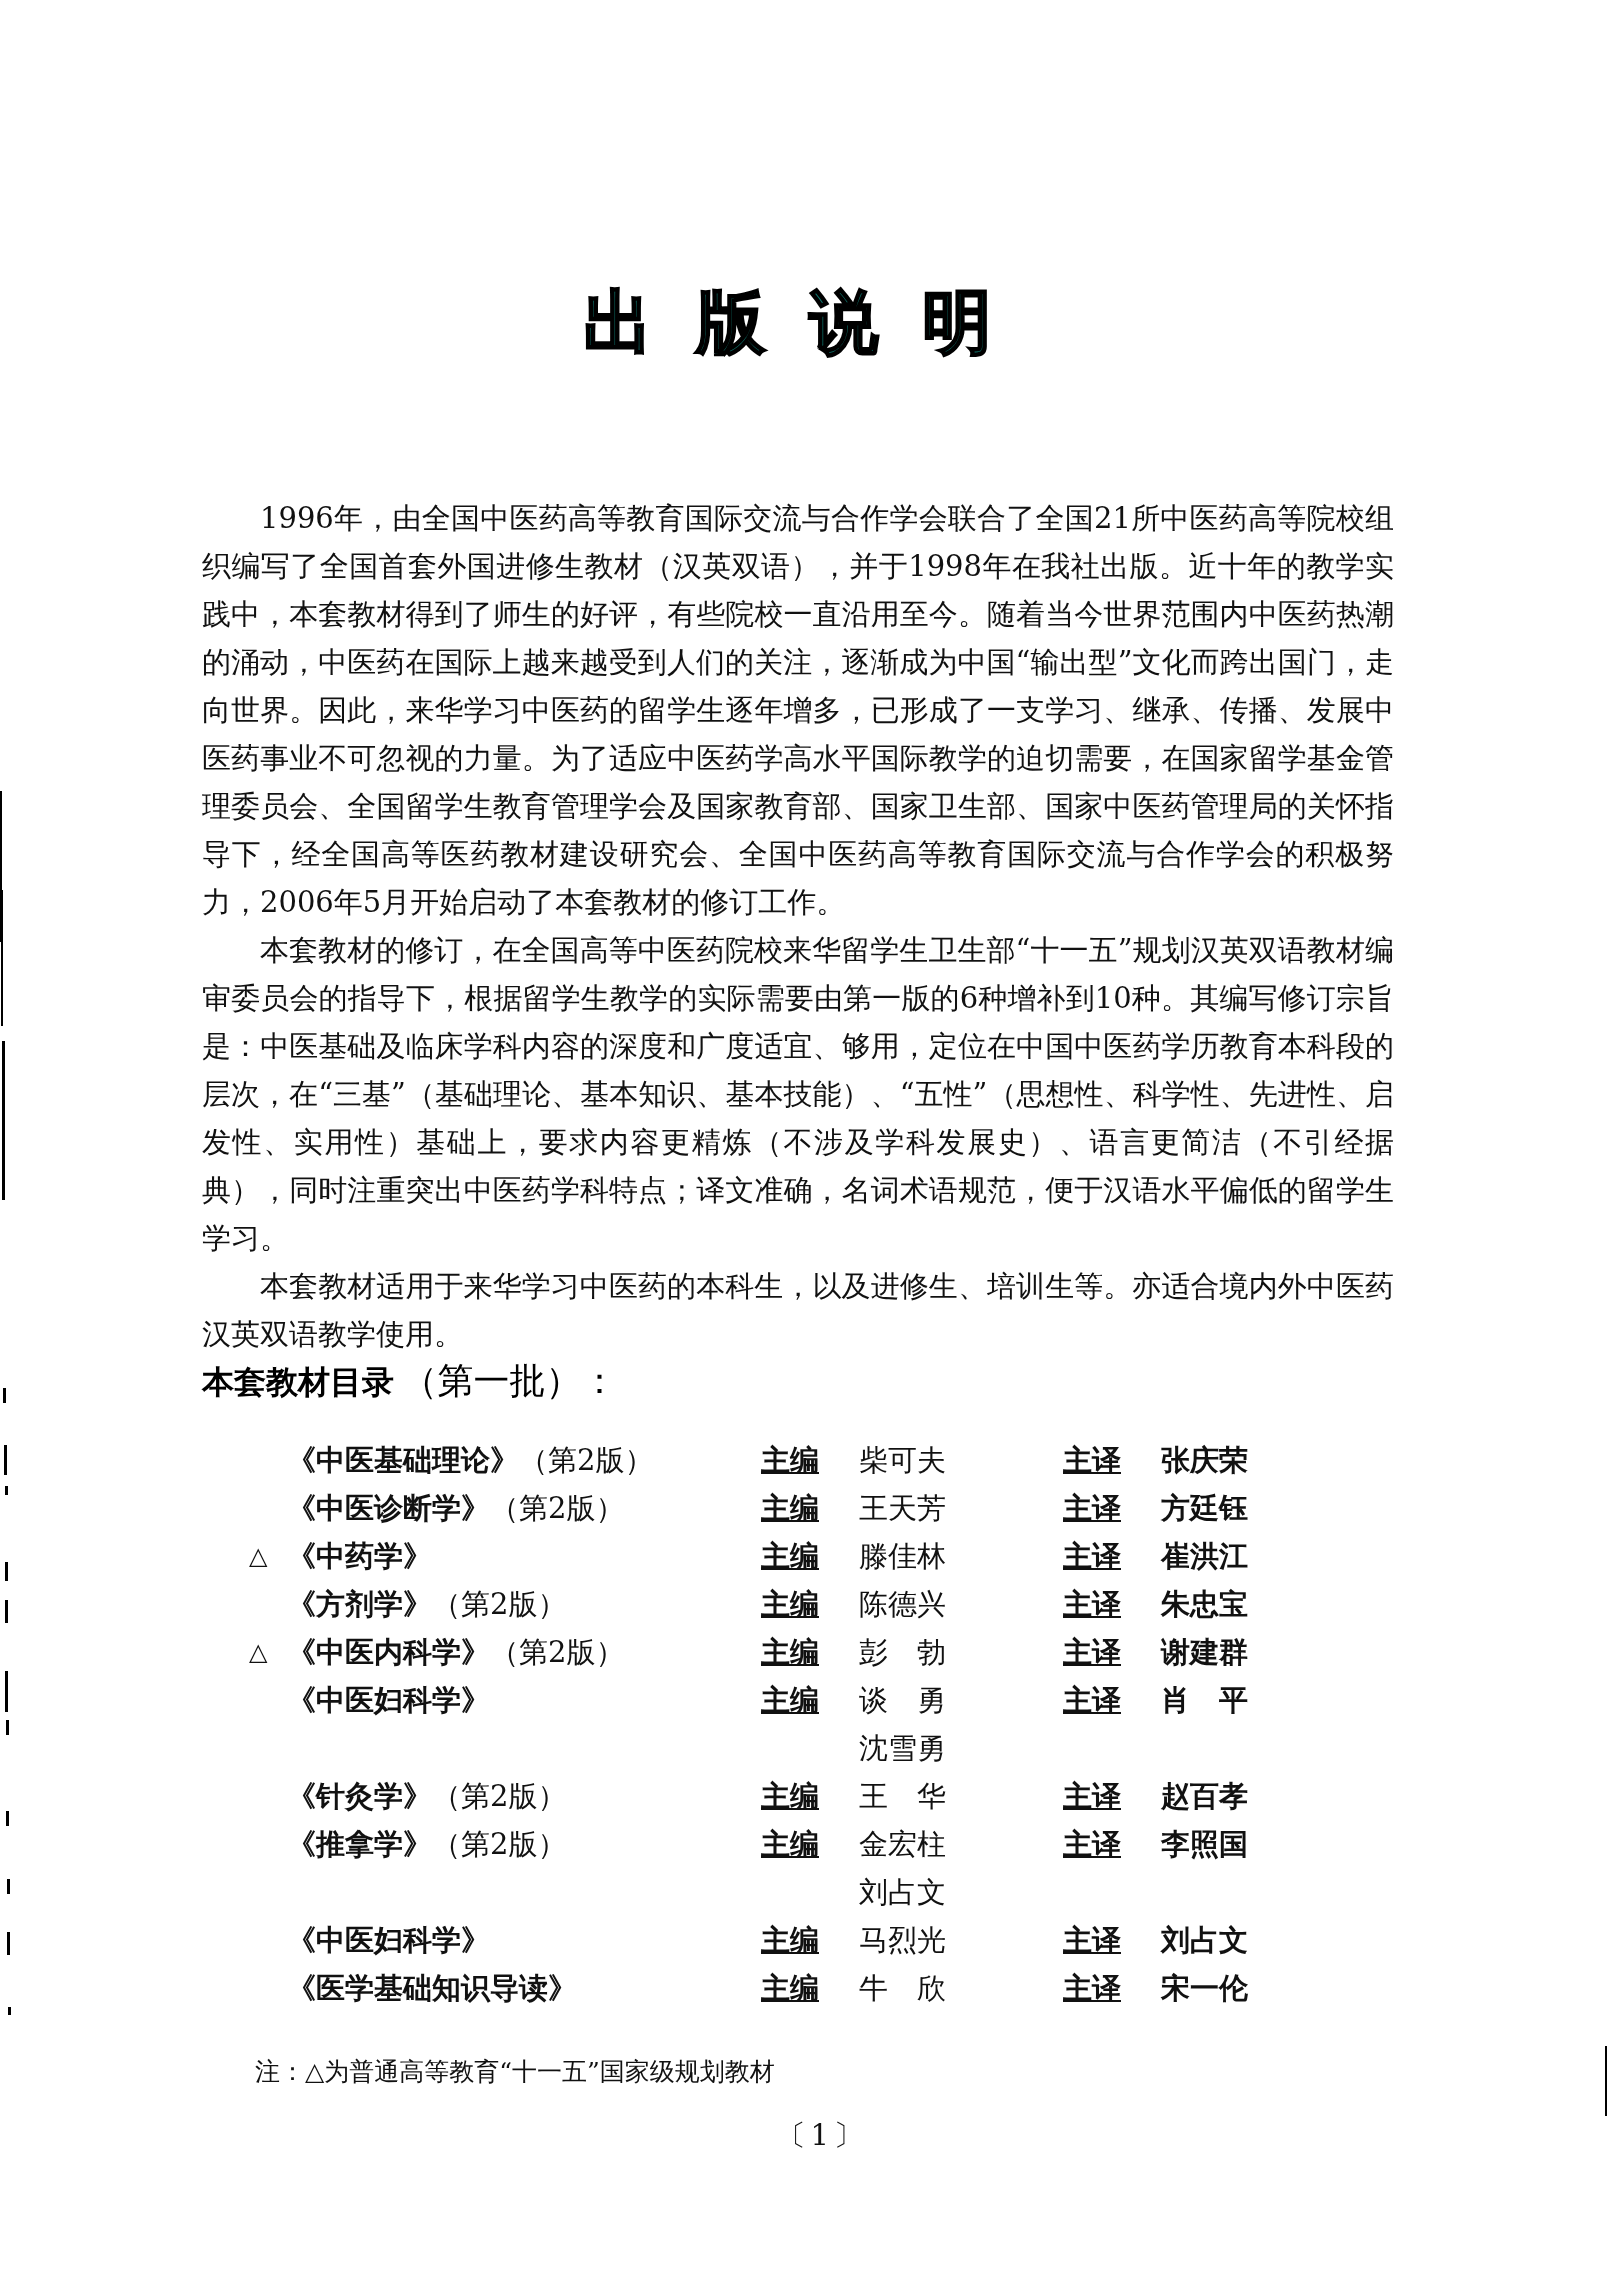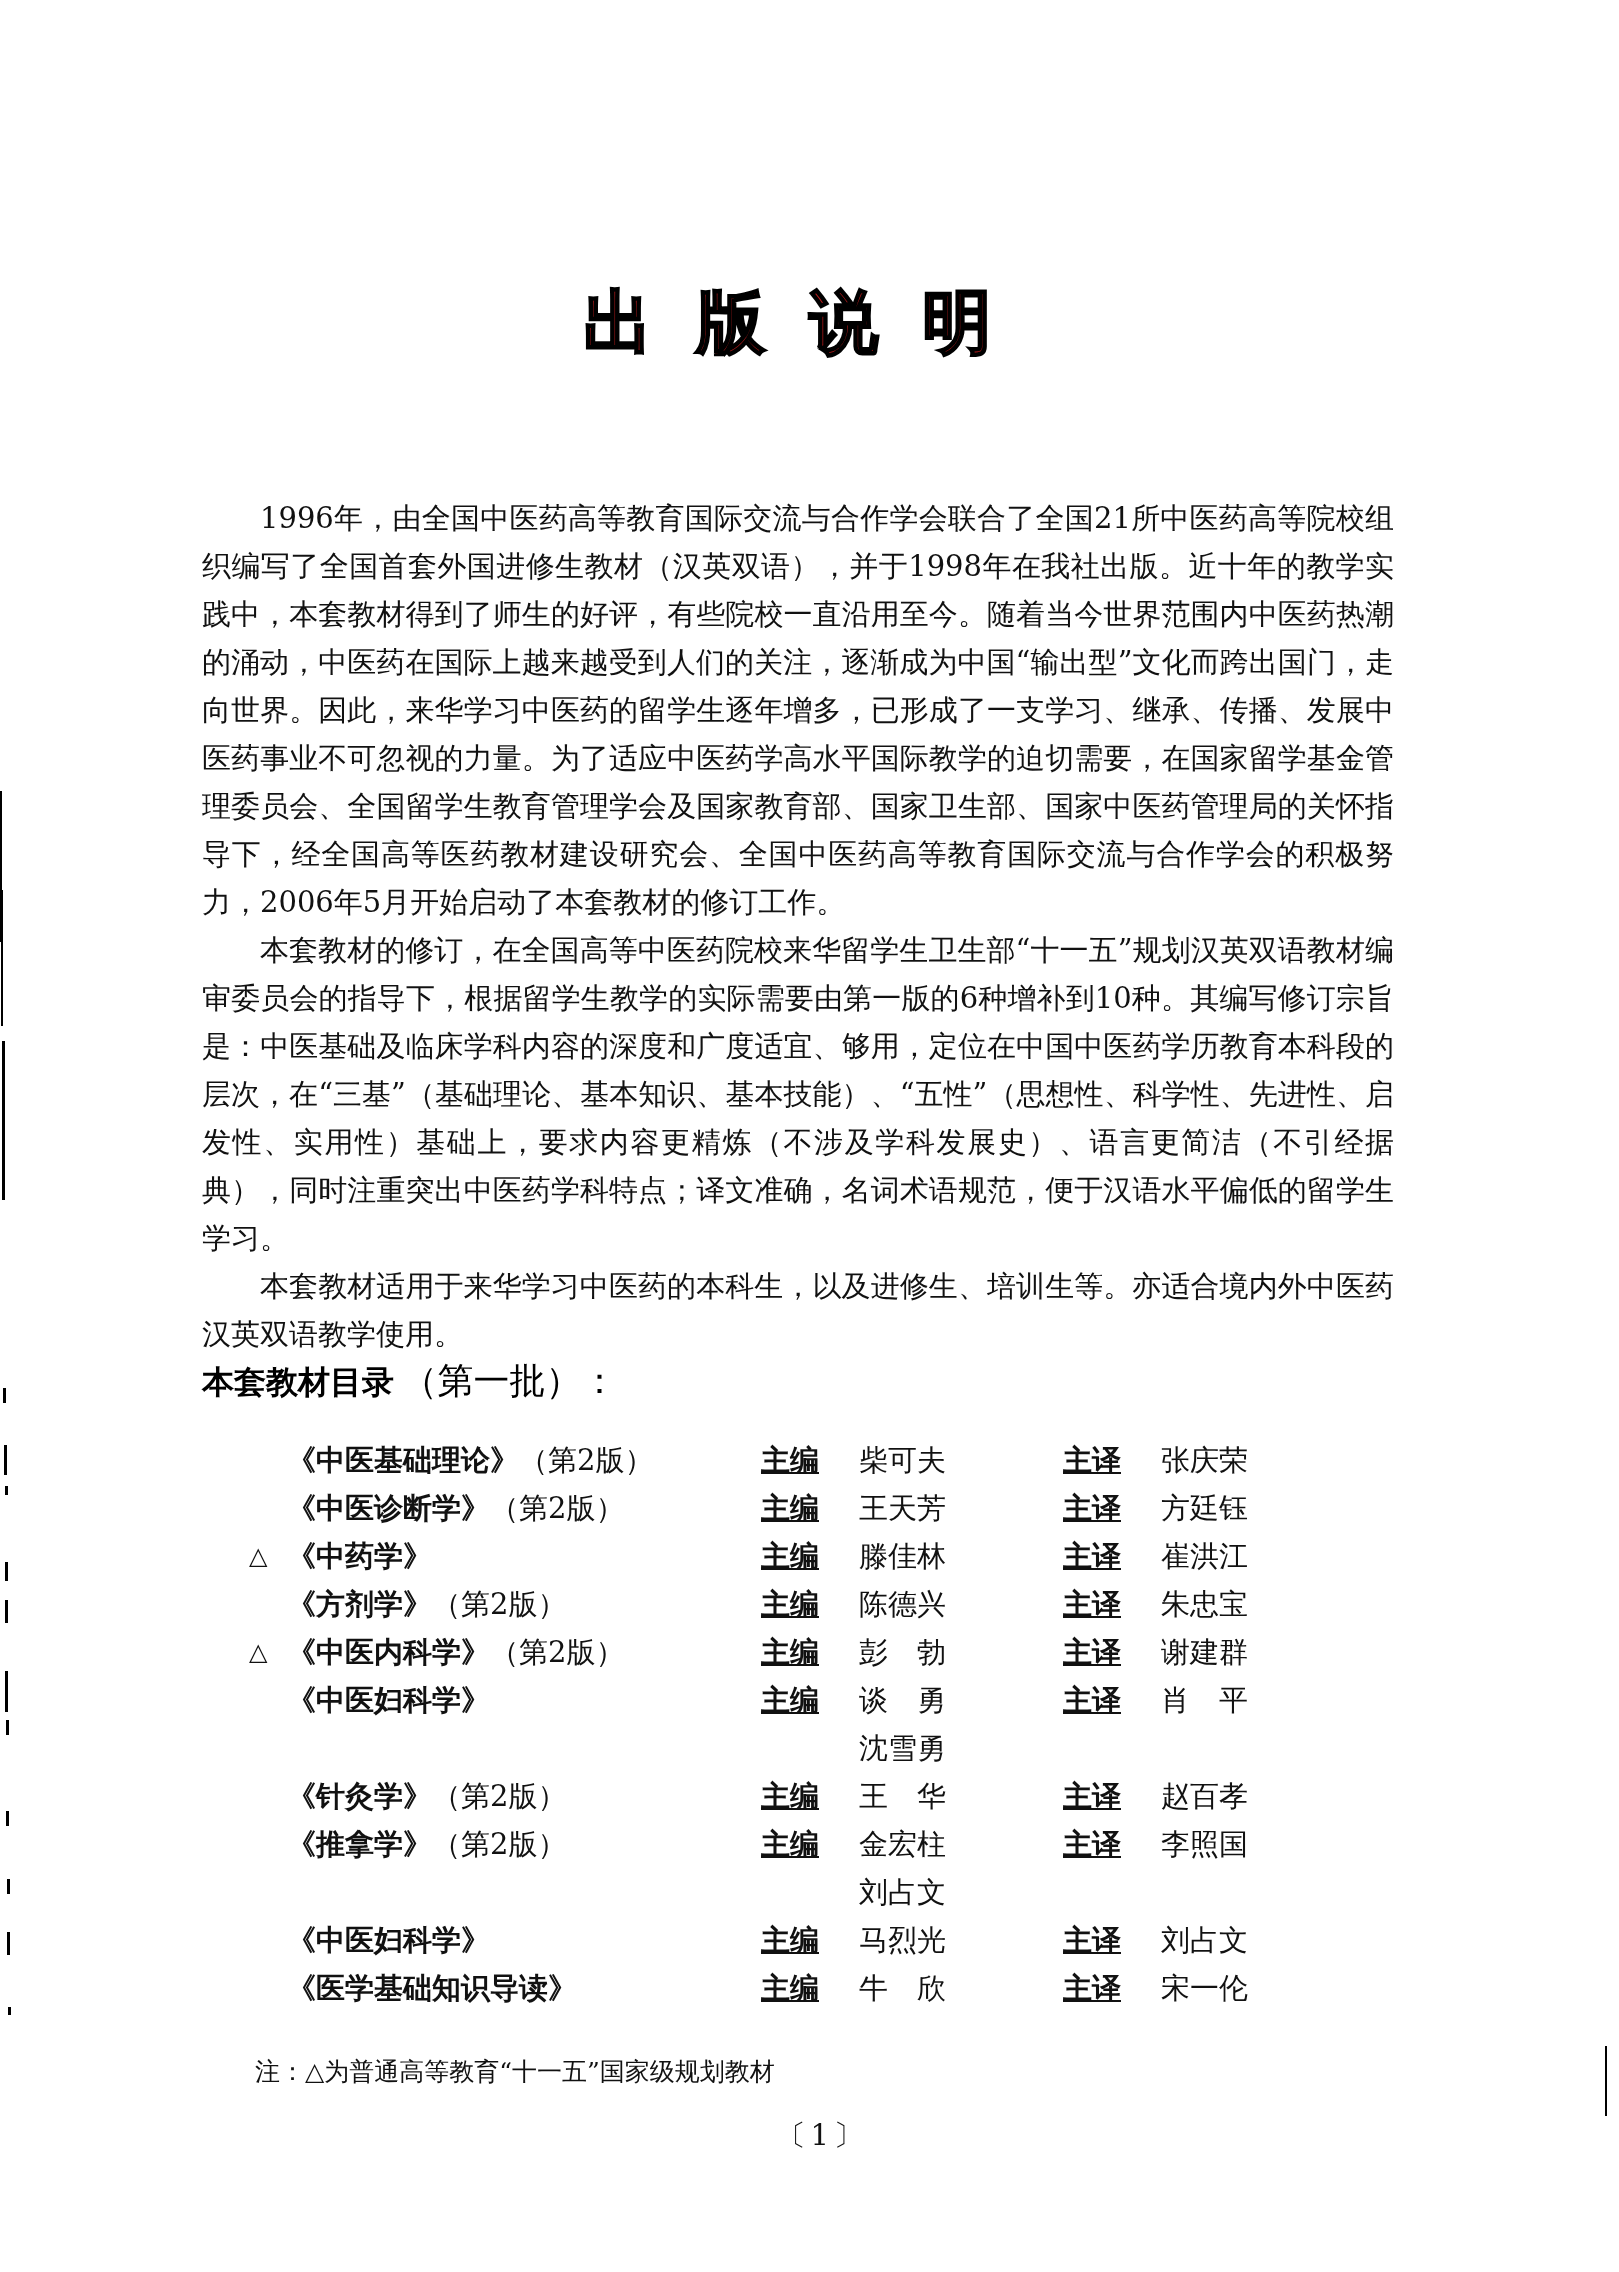--- a/index.html
+++ b/index.html
@@ -19,21 +19,21 @@
       position: absolute;
       top: 281px;
       left: 0;
       width: 1619px;
       text-align: center;
       font-family: "DejaVu Sans", "Liberation Sans", sans-serif;
       font-weight: 900;
       font-size: 69px;
       letter-spacing: 44px;
       line-height: 83px;
-      color: #b91c1c;
+      color: #0f766e;
       -webkit-text-stroke: 2.3px #000;
     }
     .body-text {
       position: absolute;
       left: 202px;
       top: 494px;
       width: 1192px;
       font-size: 29px;
       line-height: 48px;
       text-align: justify;
@@ -95,20 +95,21 @@
     }
     .col-editors {
       width: 204px;
       flex: none;
       display: flex;
       flex-direction: column;
     }
     .col-trans {
       width: 128px;
       flex: none;
+      font-weight: bold;
     }
     .note {
       position: absolute;
       left: 255px;
       top: 2054px;
       font-size: 25px;
       line-height: 36px;
     }
     .page-number {
       position: absolute;

